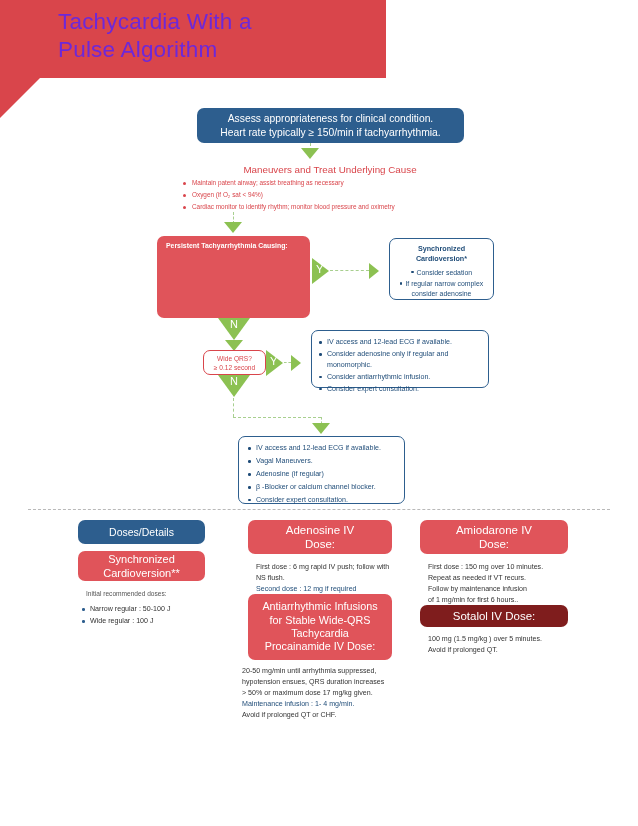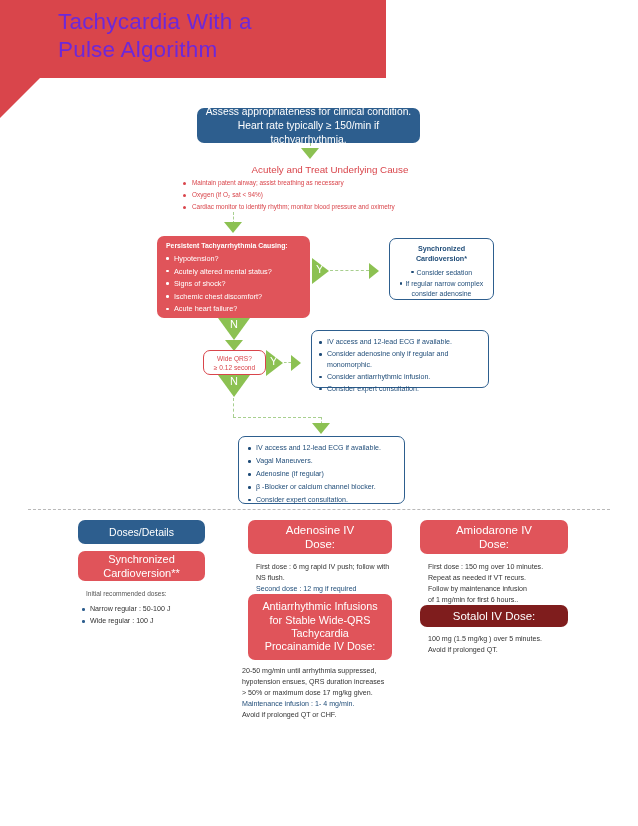--- a/index.html
+++ b/index.html
@@ -55,21 +55,21 @@
   ul.bul { list-style:none; margin:0; padding:0; }
   ul.bul li { position:relative; padding-left:9px; margin-bottom:1.5px; }
   ul.bul li::before {
     content:""; position:absolute; left:0; top:4.5px;
     width:3px; height:3px; border-radius:50%;
     background:currentColor;
   }
 
   
   #n-assess {
-    left:197px; top:108px; width:223px; height:35px;
+    left:197px; top:108px; width:267px; height:35px;
     font-size:10.3px; line-height:14px; white-space:pre-line;
     padding:0 6px;
   }
 
   
   #n-identify-title {
     position:absolute; left:200px; top:164px; width:260px;
     text-align:center; color:#d9454b; font-size:9.8px; font-weight:400;
   }
   #n-identify-list {
@@ -210,39 +210,32 @@
 <div id="header-title">Tachycardia With a
 Pulse Algorithm</div>
 <div id="header-notch"></div>
 
 <div class="box blue-solid" id="n-assess">Assess appropriateness for clinical condition.
 Heart rate typically ≥ 150/min if tachyarrhythmia.</div>
 
 <div class="dv-line" style="left:310px; top:143px; height:8px;"></div>
 <div class="arrow-down" style="left:301px; top:148px;"></div>
 
-<div id="n-identify-title">Acutely and Treat Underlying Cause</div>
+<div id="n-identify-title">Maneuvers and Treat Underlying Cause</div>
 <ul class="bul" id="n-identify-list">
   <li><span>Maintain patent airway; assist breathing as necessary</span></li>
   <li><span>Oxygen (if O₂ sat &lt; 94%)</span></li>
   <li><span>Cardiac monitor to identify rhythm; monitor blood pressure and oximetry</span></li>
 </ul>
 
 <div class="dv-line" style="left:233px; top:212px; height:12px;"></div>
 <div class="arrow-down" style="left:224px; top:222px;"></div>
 
 <div class="box red-solid" id="n-persistent">
   <div class="hd">Persistent Tachyarrhythmia Causing:</div>
-  <ul class="bul">
-    <li><span>Hypotension?</span></li>
-    <li><span>Acutely altered mental status?</span></li>
-    <li><span>Signs of shock?</span></li>
-    <li><span>Ischemic chest discomfort?</span></li>
-    <li><span>Acute heart failure?</span></li>
-  </ul>
 </div>
 
 <div class="arrow-big-right" style="left:312px; top:258px;"></div>
 <div class="yn-label" style="left:316px; top:263px;">Y</div>
 <div class="dh-line" style="left:330px; top:270px; width:39px;"></div>
 <div class="arrow-right" style="left:369px; top:263px;"></div>
 
 <div class="box blue-outline" id="n-synccard">
   <div class="hd">Synchronized
 Cardioversion*</div>

